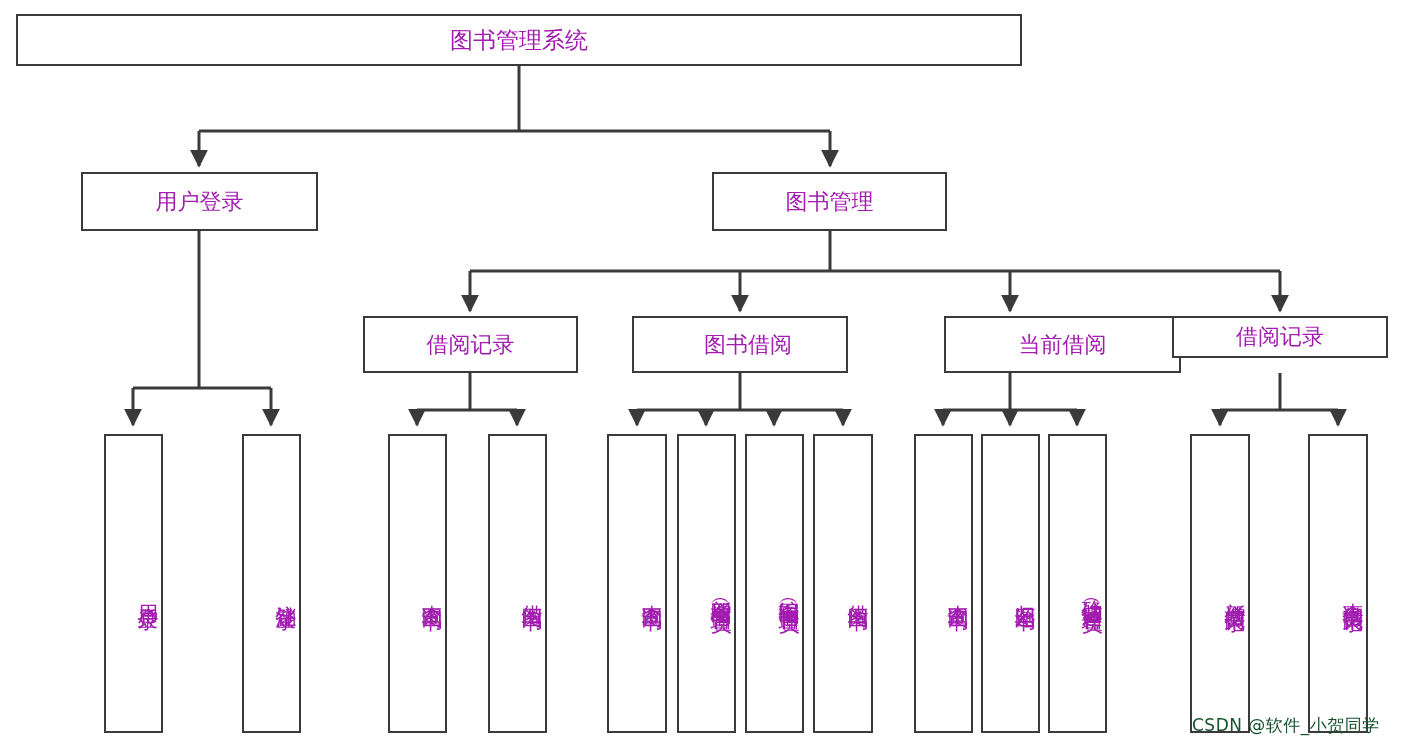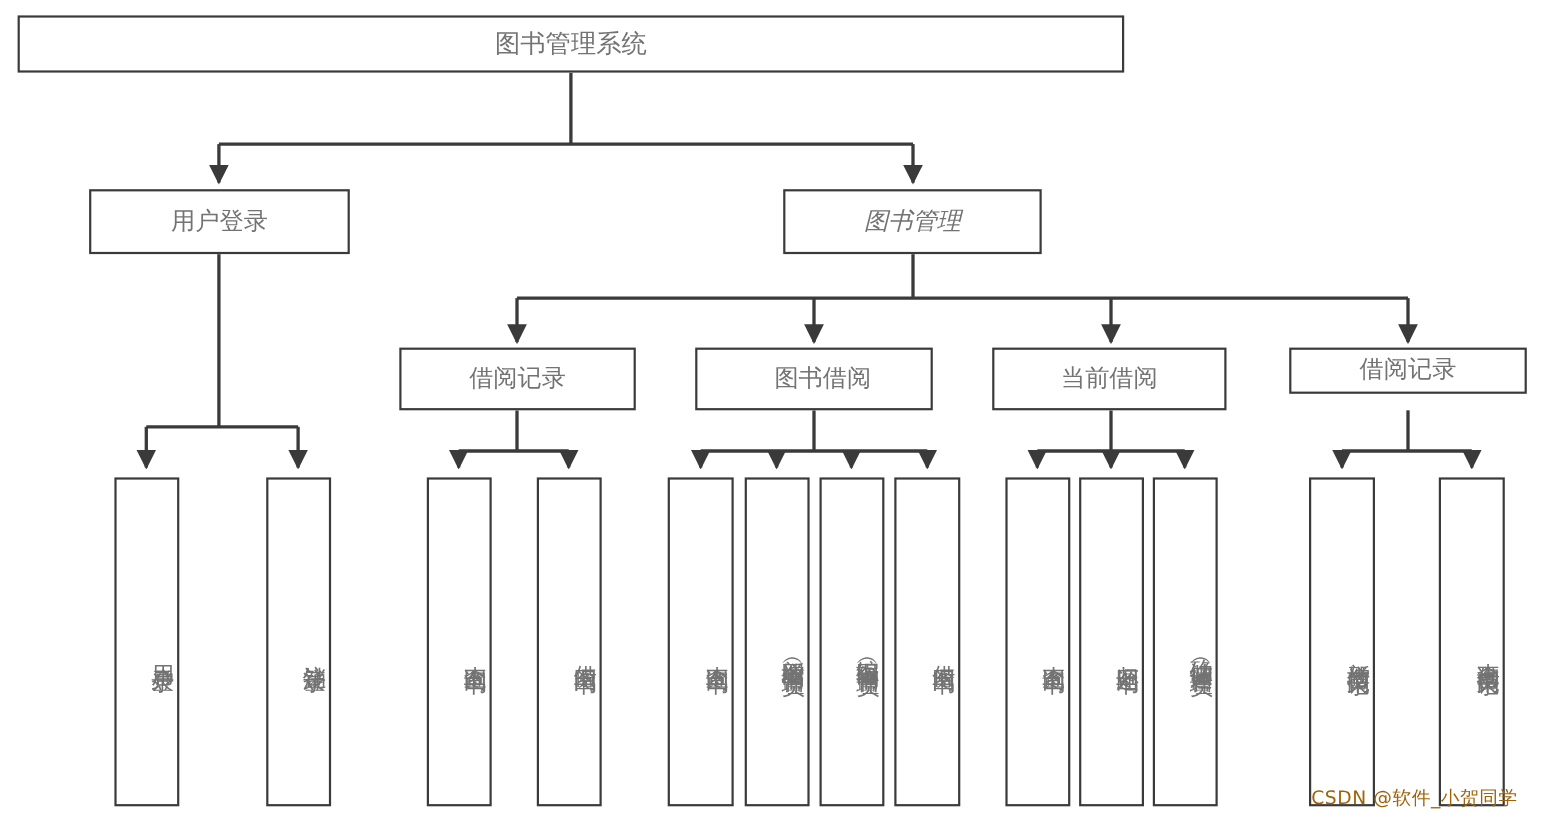--- a/index.html
+++ b/index.html
@@ -8,41 +8,41 @@
   svg.lines{position:absolute;left:0;top:0;width:1405px;height:747px;}
 
   .node{
     position:absolute;
     box-sizing:border-box;
     background:#ffffff;
     border:2px solid #3a3a3a;
     display:flex;
     align-items:center;
     justify-content:center;
-    color:#737373;
+    color:#a21caf;
     line-height:1.25;
   }
   .node.horiz{font-size:22px;}
   .node.root{font-size:23px;}
   .node.vert{
     font-size:21px;
     writing-mode:vertical-rl;
     text-orientation:upright;
     letter-spacing:2px;
     align-items:flex-start;
     justify-content:center;
     padding-top:16px;
   }
   .node.vert span{writing-mode:vertical-rl;text-orientation:upright;white-space:nowrap;}
   .watermark{
     position:absolute;
     left:1192px;
     top:714px;
     font-size:17px;
-    color:#a16207;
+    color:#14532d;
     white-space:nowrap;
     letter-spacing:0.5px;
   }
 </style>
 </head>
 <body>
 
 <div id="canvas">
 
   <svg class="lines" viewBox="0 0 1405 747" xmlns="http://www.w3.org/2000/svg">
@@ -95,31 +95,31 @@
     </g>
   </svg>
 
   <div class="node root" style="left:16px;top:14px;width:1006px;height:52px;">
     <span>图书管理系统</span>
   </div>
 
   <div class="node horiz" style="left:81px;top:172px;width:237px;height:59px;">
     <span>用户登录</span>
   </div>
-  <div class="node horiz" style="left:712px;top:172px;width:235px;height:59px;font-style:italic;">
+  <div class="node horiz" style="left:712px;top:172px;width:235px;height:59px;">
     <span>图书管理</span>
   </div>
 
   <div class="node horiz" style="left:363px;top:316px;width:215px;height:57px;">
     <span>借阅记录</span>
   </div>
   <div class="node horiz" style="left:632px;top:316px;width:216px;height:57px;padding-left:16px;">
     <span>图书借阅</span>
   </div>
-  <div class="node horiz" style="left:902px;top:316px;width:213px;height:57px;">
+  <div class="node horiz" style="left:944px;top:316px;width:237px;height:57px;">
     <span>当前借阅</span>
   </div>
   <div class="node horiz" style="left:1172px;top:316px;width:216px;height:42px;">
     <span>借阅记录</span>
   </div>
 
   <div class="node vert" style="left:104px;top:434px;width:59px;height:299px;">
     <span>用户登录</span>
   </div>
   <div class="node vert" style="left:242px;top:434px;width:59px;height:299px;">

